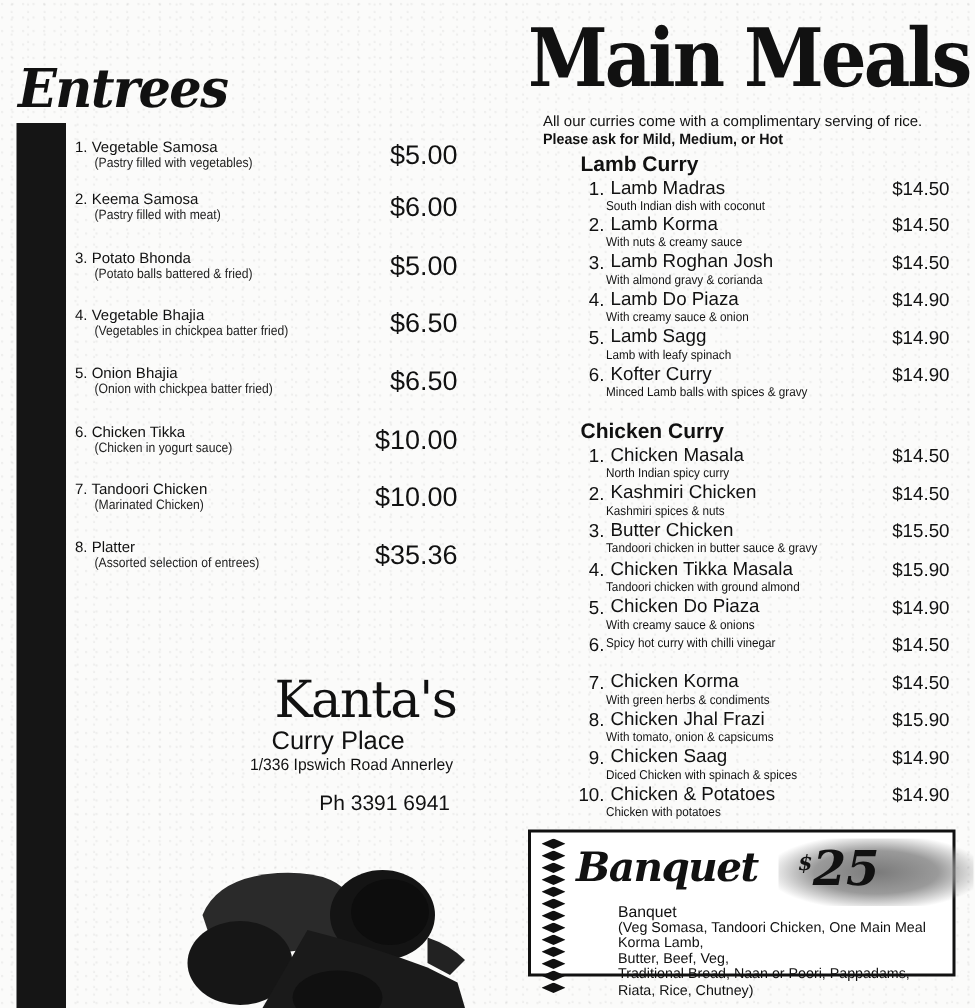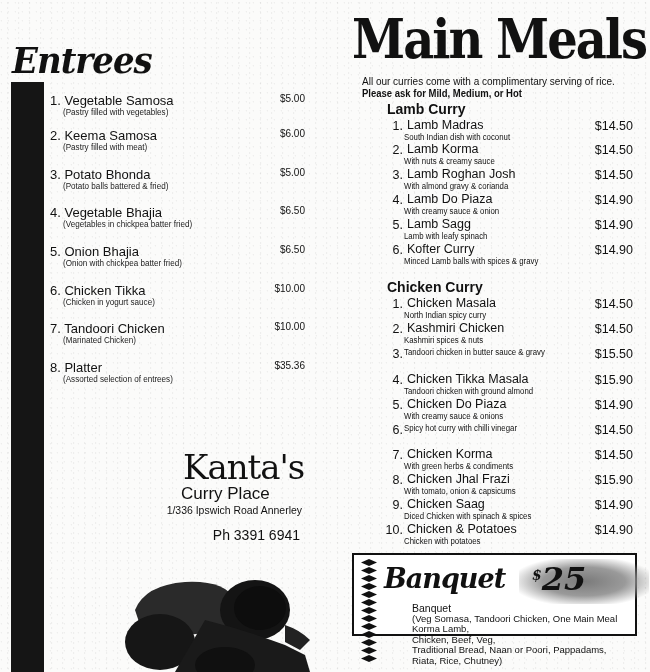--- a/index.html
+++ b/index.html
@@ -23,24 +23,24 @@
     font-size: 34px; letter-spacing: -1px; color: #111;
     transform: scaleY(1.05);
   }
   .left-bar {
     position: absolute; left: 11px; top: 82px; width: 33px; height: 590px;
     background: #151515;
   }
   .entree {
     position: absolute; left: 50px; width: 255px;
   }
-  .entree .name { font-size: 13px; color: #111; }
+  .entree .name { font-size: 10px; color: #111; }
   .entree .desc { font-size: 9px; margin-left: 13px; margin-top: -1px; color: #222;
     font-family: "Liberation Sans", sans-serif; transform: scaleX(0.9); transform-origin: left; white-space: nowrap; }
-  .entree .price { position: absolute; right: 0; top: 0; font-size: 10px; text-align: center; }
+  .entree .price { position: absolute; right: 0; top: 0; font-size: 18px; text-align: center; }
 
   .kanta { position: absolute; left: 183px; top: 450px; font-family: "DejaVu Serif", serif;
     font-size: 34px; line-height: 34px; color: #111; letter-spacing: -1px; }
   .curry-place { position: absolute; left: 181px; top: 486px; width: 120px; text-align: left;
     font-size: 17px; line-height: 16px; }
   .address { position: absolute; left: 130px; top: 504px; width: 172px; text-align: right;
     font-size: 11px; transform: scaleX(0.95); transform-origin: right; }
   .phone { position: absolute; left: 190px; top: 527px; width: 110px; text-align: right; font-size: 14px; }
 
   .food { position: absolute; left: 115px; top: 570px; width: 200px; height: 102px; }
@@ -55,21 +55,21 @@
   .intro2 { position: absolute; left: 362px; top: 88px; font-size: 10px; font-weight: bold; transform: scaleX(0.95); transform-origin: left; }
   .section-title { position: absolute; left: 387px; font-size: 14px; font-weight: bold; }
   .meal { position: absolute; left: 385px; width: 248px; }
   .meal .num { position: absolute; left: 0; top: 0; width: 18px; text-align: right; font-size: 12.5px; }
   .meal .name { margin-left: 22px; font-size: 12.5px; line-height: 13px; }
   .meal .desc { margin-left: 19px; font-size: 8.5px; line-height: 10px; transform: scaleX(0.92); transform-origin: left; white-space: nowrap; }
   .meal .price { position: absolute; right: 0; top: 0; font-size: 12.5px; }
 
   
   .banquet-box {
-    position: absolute; left: 352px; top: 553px; width: 285px; height: 83px;
+    position: absolute; left: 352px; top: 553px; width: 285px; height: 98px;
     border: 2px solid #111; background: #fff;
   }
   .diamond-col { position: absolute; left: 7px; top: 4px; width: 16px; }
   .diamond-col span { display: block; width: 16px; height: 7px;
     background: #111; clip-path: polygon(50% 0, 100% 50%, 50% 100%, 0 50%); margin-bottom: 1px; }
   .banquet-title {
     position: absolute; left: 30px; top: 8px;
     font-family: "DejaVu Serif", serif; font-weight: 900; font-style: italic;
     font-size: 27px; letter-spacing: -1px; color: #111;
   }
@@ -200,20 +200,21 @@
     <div class="price">$14.50</div>
   </div>
   <div class="meal" style="top:322px">
     <div class="num">2.</div>
     <div class="name">Kashmiri Chicken</div>
     <div class="desc">Kashmiri spices &amp; nuts</div>
     <div class="price">$14.50</div>
   </div>
   <div class="meal" style="top:347px">
     <div class="num">3.</div>
+    <div class="name">Butter Chicken</div>
     <div class="desc">Tandoori chicken in butter sauce &amp; gravy</div>
     <div class="price">$15.50</div>
   </div>
   <div class="meal" style="top:373px">
     <div class="num">4.</div>
     <div class="name">Chicken Tikka Masala</div>
     <div class="desc">Tandoori chicken with ground almond</div>
     <div class="price">$15.90</div>
   </div>
   <div class="meal" style="top:398px">
@@ -268,18 +269,18 @@
         <span></span>
         <span></span>
     </div>
     <div class="banquet-splash"></div>
     <div class="banquet-title">Banquet</div>
     <div class="banquet-price"><small>$</small><span>25</span></div>
     <div class="banquet-text">
       <div style="font-size:10.5px">Banquet</div>
       <div>(Veg Somasa, Tandoori Chicken, One Main Meal</div>
       <div>Korma Lamb,</div>
-      <div>Chicken, Beef, Veg,</div>
+      <div>Butter, Beef, Veg,</div>
       <div>Traditional Bread, Naan or Poori, Pappadams,</div>
       <div>Riata, Rice, Chutney)</div>
     </div>
   </div>
 </div>
 
 </body></html>

